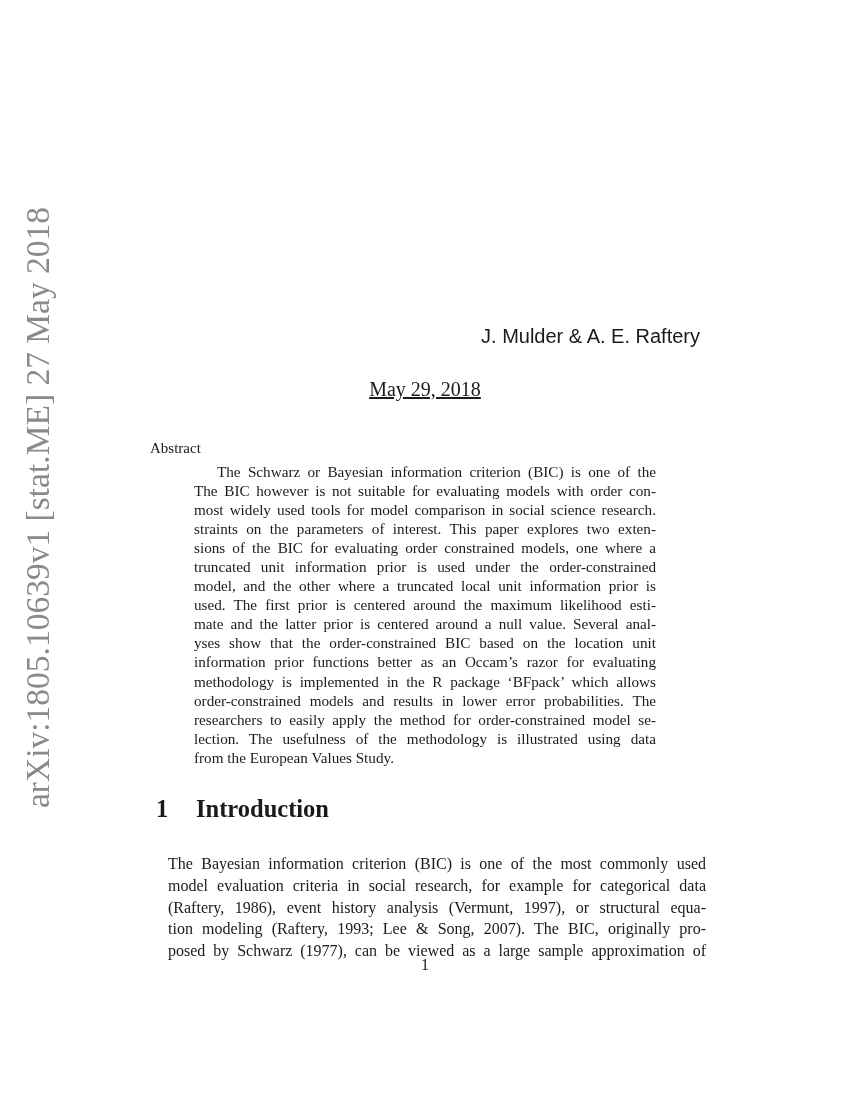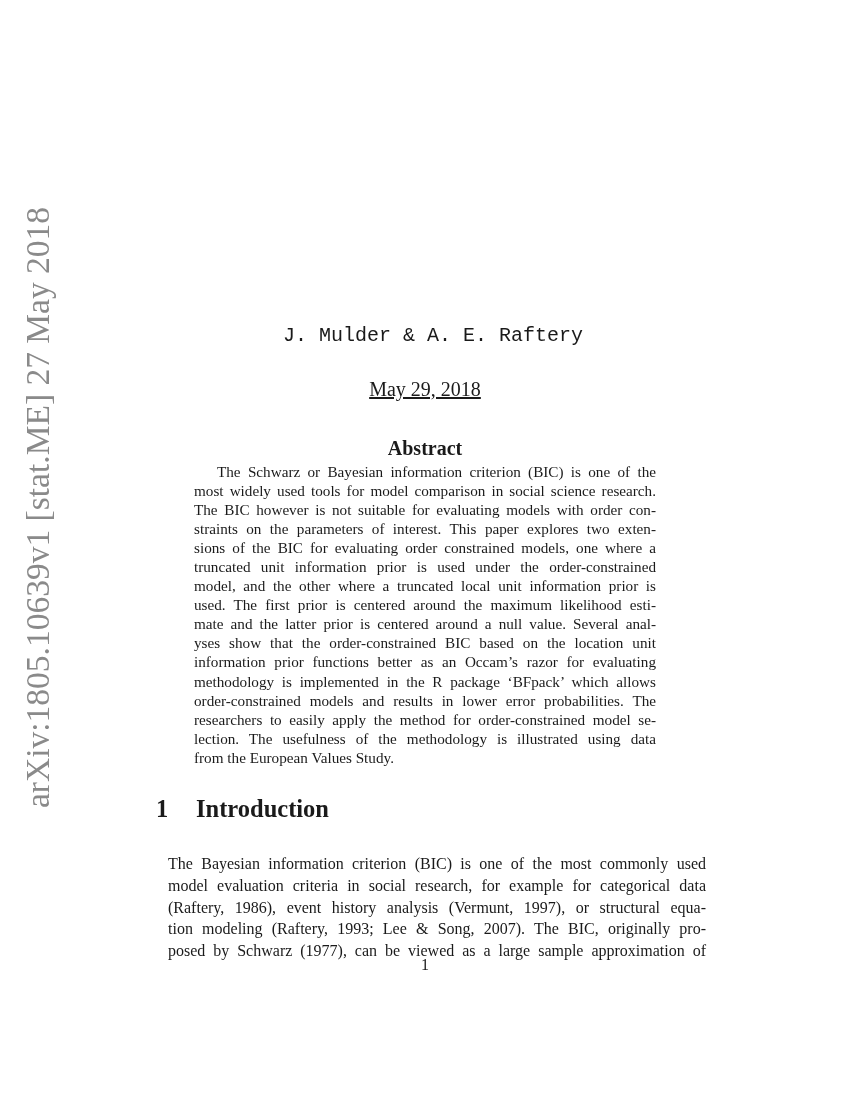--- a/index.html
+++ b/index.html
@@ -23,33 +23,33 @@
       line-height: 40px;
     }
     .title {
       position: absolute; left: 150px; width: 550px; top: 228px;
       text-align: center;
       font-family: "Liberation Serif", serif;
       font-size: 29.5px; line-height: 44px; font-weight: normal;
       margin: 0;
     }
     .authors {
-      position: absolute; left: 158px; width: 550px; top: 322px;
-      text-align: center; font-family: Liberation Mono, monospace;
+      position: absolute; left: 150px; width: 550px; top: 322px;
+      text-align: right; font-family: Liberation Sans, sans-serif;
       font-size: 20px; line-height: 28px;
     }
     .date {
       position: absolute; left: 150px; width: 550px; top: 375px;
       text-align: center; font-family: "Liberation Serif", serif;
       font-size: 20px; line-height: 28px; text-decoration: underline;
     }
     .abstract-heading {
       position: absolute; left: 150px; width: 550px; top: 438px;
-      text-align: center; font-family: "Liberation Serif", serif;
-      font-size: 20px; font-weight: bold; line-height: 20px;
+      font-family: "Liberation Serif", serif;
+      font-size: 15px; font-weight: normal; line-height: 20px;
     }
     .abstract-body {
       position: absolute; left: 194px; width: 462px; top: 462px;
       font-family: "Liberation Serif", serif;
       font-size: 15.2px; line-height: 19.05px;
       text-align: justify; margin: 0;
     }
     .abstract-line { display: block; text-align: justify; text-align-last: justify; height: 19.05px; }
     .abstract-line.last { text-align-last: left; }
     .abstract-line.indent { text-indent: 23px; }
@@ -79,22 +79,22 @@
   <div class="arxiv-stamp">arXiv:1805.10639v1  [stat.ME]  27 May 2018</div>
 
 
   <div class="authors">J. Mulder &amp; A. E. Raftery</div>
   <div class="date">May 29, 2018</div>
 
   <div class="abstract-heading">Abstract</div>
 
   <div class="abstract-body">
     <span class="abstract-line indent">The Schwarz or Bayesian information criterion (BIC) is one of the</span>
+    <span class="abstract-line">The BIC however is not suitable for evaluating models with order con-</span>
     <span class="abstract-line">most widely used tools for model comparison in social science research.</span>
-    <span class="abstract-line">The BIC however is not suitable for evaluating models with order con-</span>
     <span class="abstract-line">straints on the parameters of interest. This paper explores two exten-</span>
     <span class="abstract-line">sions of the BIC for evaluating order constrained models, one where a</span>
     <span class="abstract-line">truncated unit information prior is used under the order-constrained</span>
     <span class="abstract-line">model, and the other where a truncated local unit information prior is</span>
     <span class="abstract-line">used. The first prior is centered around the maximum likelihood esti-</span>
     <span class="abstract-line">mate and the latter prior is centered around a null value. Several anal-</span>
     <span class="abstract-line">yses show that the order-constrained BIC based on the location unit</span>
     <span class="abstract-line">information prior functions better as an Occam’s razor for evaluating</span>
     <span class="abstract-line">methodology is implemented in the R package ‘BFpack’ which allows</span>
     <span class="abstract-line">order-constrained models and results in lower error probabilities. The</span>

